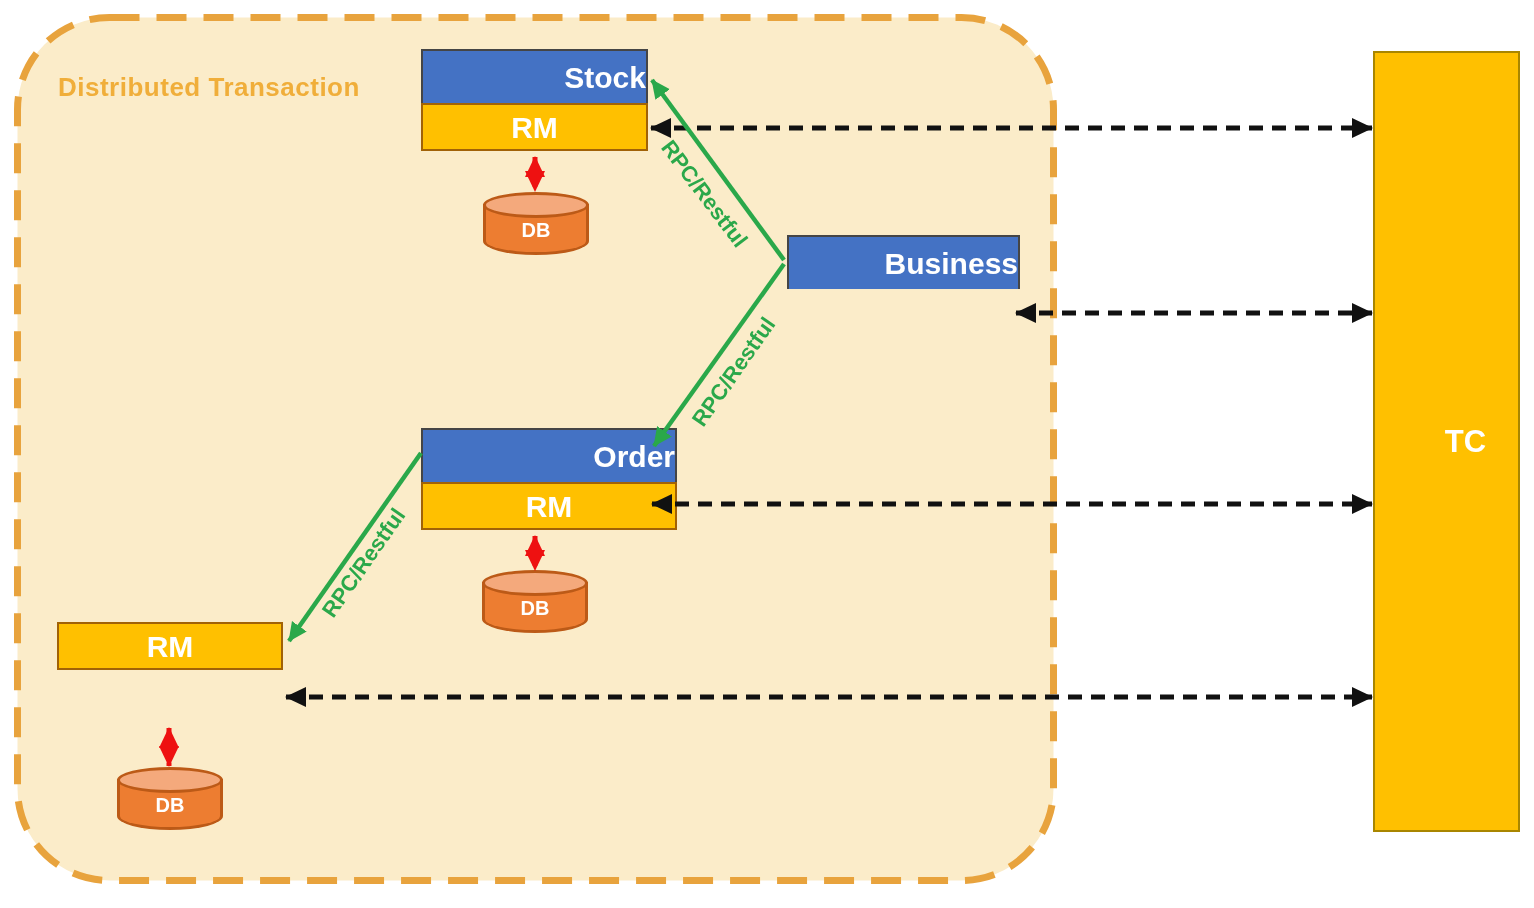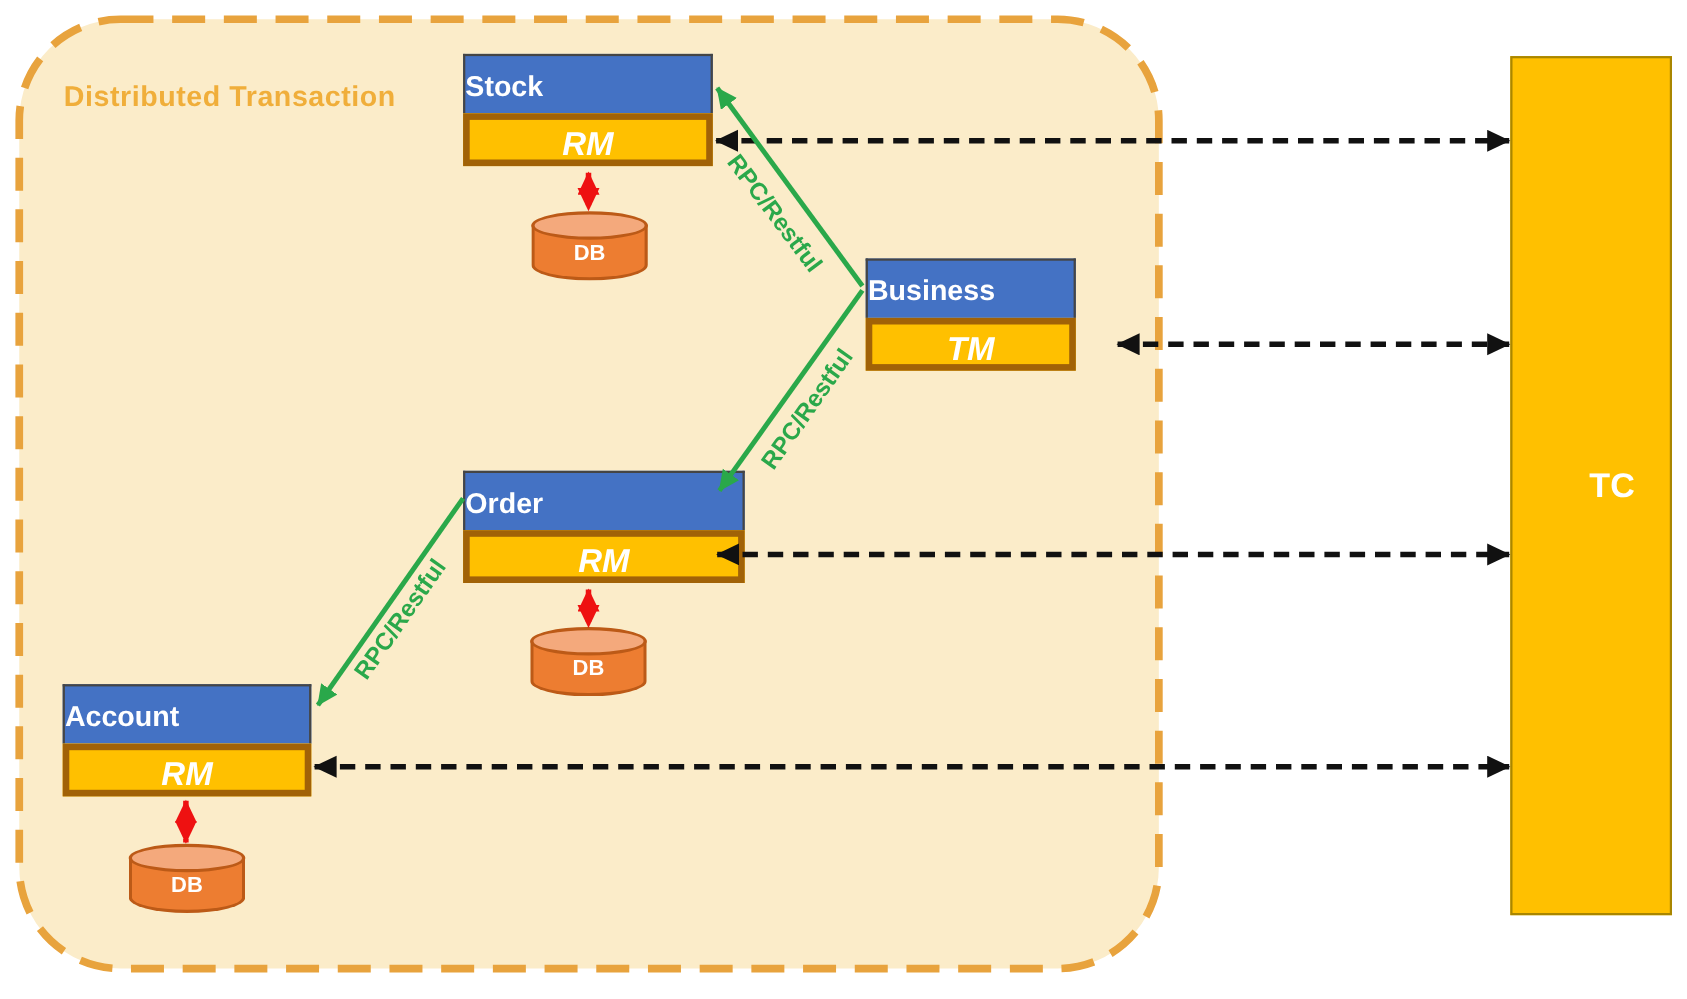--- a/index.html
+++ b/index.html
@@ -34,39 +34,38 @@
     position: absolute;
     z-index: 1;
   }
   .svc-head {
     box-sizing: border-box;
     height: 54px;
     background: #4472C4;
     border: 2px solid #454545;
     border-bottom: none;
     color: #ffffff;
-    font-size: 26px;
-    font-weight: bold;
-    text-align: left;
+    font-size: 30px;
+    font-weight: bold;
+    text-align: right;
     line-height: 54px;
   }
   .svc-role {
     box-sizing: border-box;
     height: 48px;
     background: #FFC000;
-    border: 6px solid #a16207;
+    border: 2px solid #a16207;
     color: #ffffff;
     font-size: 30px;
     font-weight: bold;
     text-align: center;
     line-height: 46px;
-    font-style: italic;
   }
   .svc-stock    { left: 421px; top: 49px;  width: 227px; }
-  .svc-business { left: 787px; top: 235px; width: 191px; }
+  .svc-business { left: 787px; top: 235px; width: 233px; }
   .svc-order    { left: 421px; top: 428px; width: 256px; }
   .svc-account  { left: 57px;  top: 622px; width: 226px; }
 
   .db {
     position: absolute;
     z-index: 1;
     width: 106px; height: 63px;
   }
   .db-body {
     position: absolute;
@@ -139,30 +138,28 @@
 
   <div class="title">Distributed Transaction</div>
 
   <div class="service svc-stock">
     <div class="svc-head">Stock</div>
     <div class="svc-role">RM</div>
   </div>
 
   <div class="service svc-business">
     <div class="svc-head">Business</div>
-    <div class="svc-role">TM</div>
   </div>
 
   <div class="service svc-order">
     <div class="svc-head">Order</div>
     <div class="svc-role">RM</div>
   </div>
 
   <div class="service svc-account">
-    <div class="svc-head">Account</div>
     <div class="svc-role">RM</div>
   </div>
 
   <div class="db db-stock">
     <div class="db-body"></div>
     <div class="db-top"></div>
     <div class="db-label">DB</div>
   </div>
   <div class="db db-order">
     <div class="db-body"></div>

